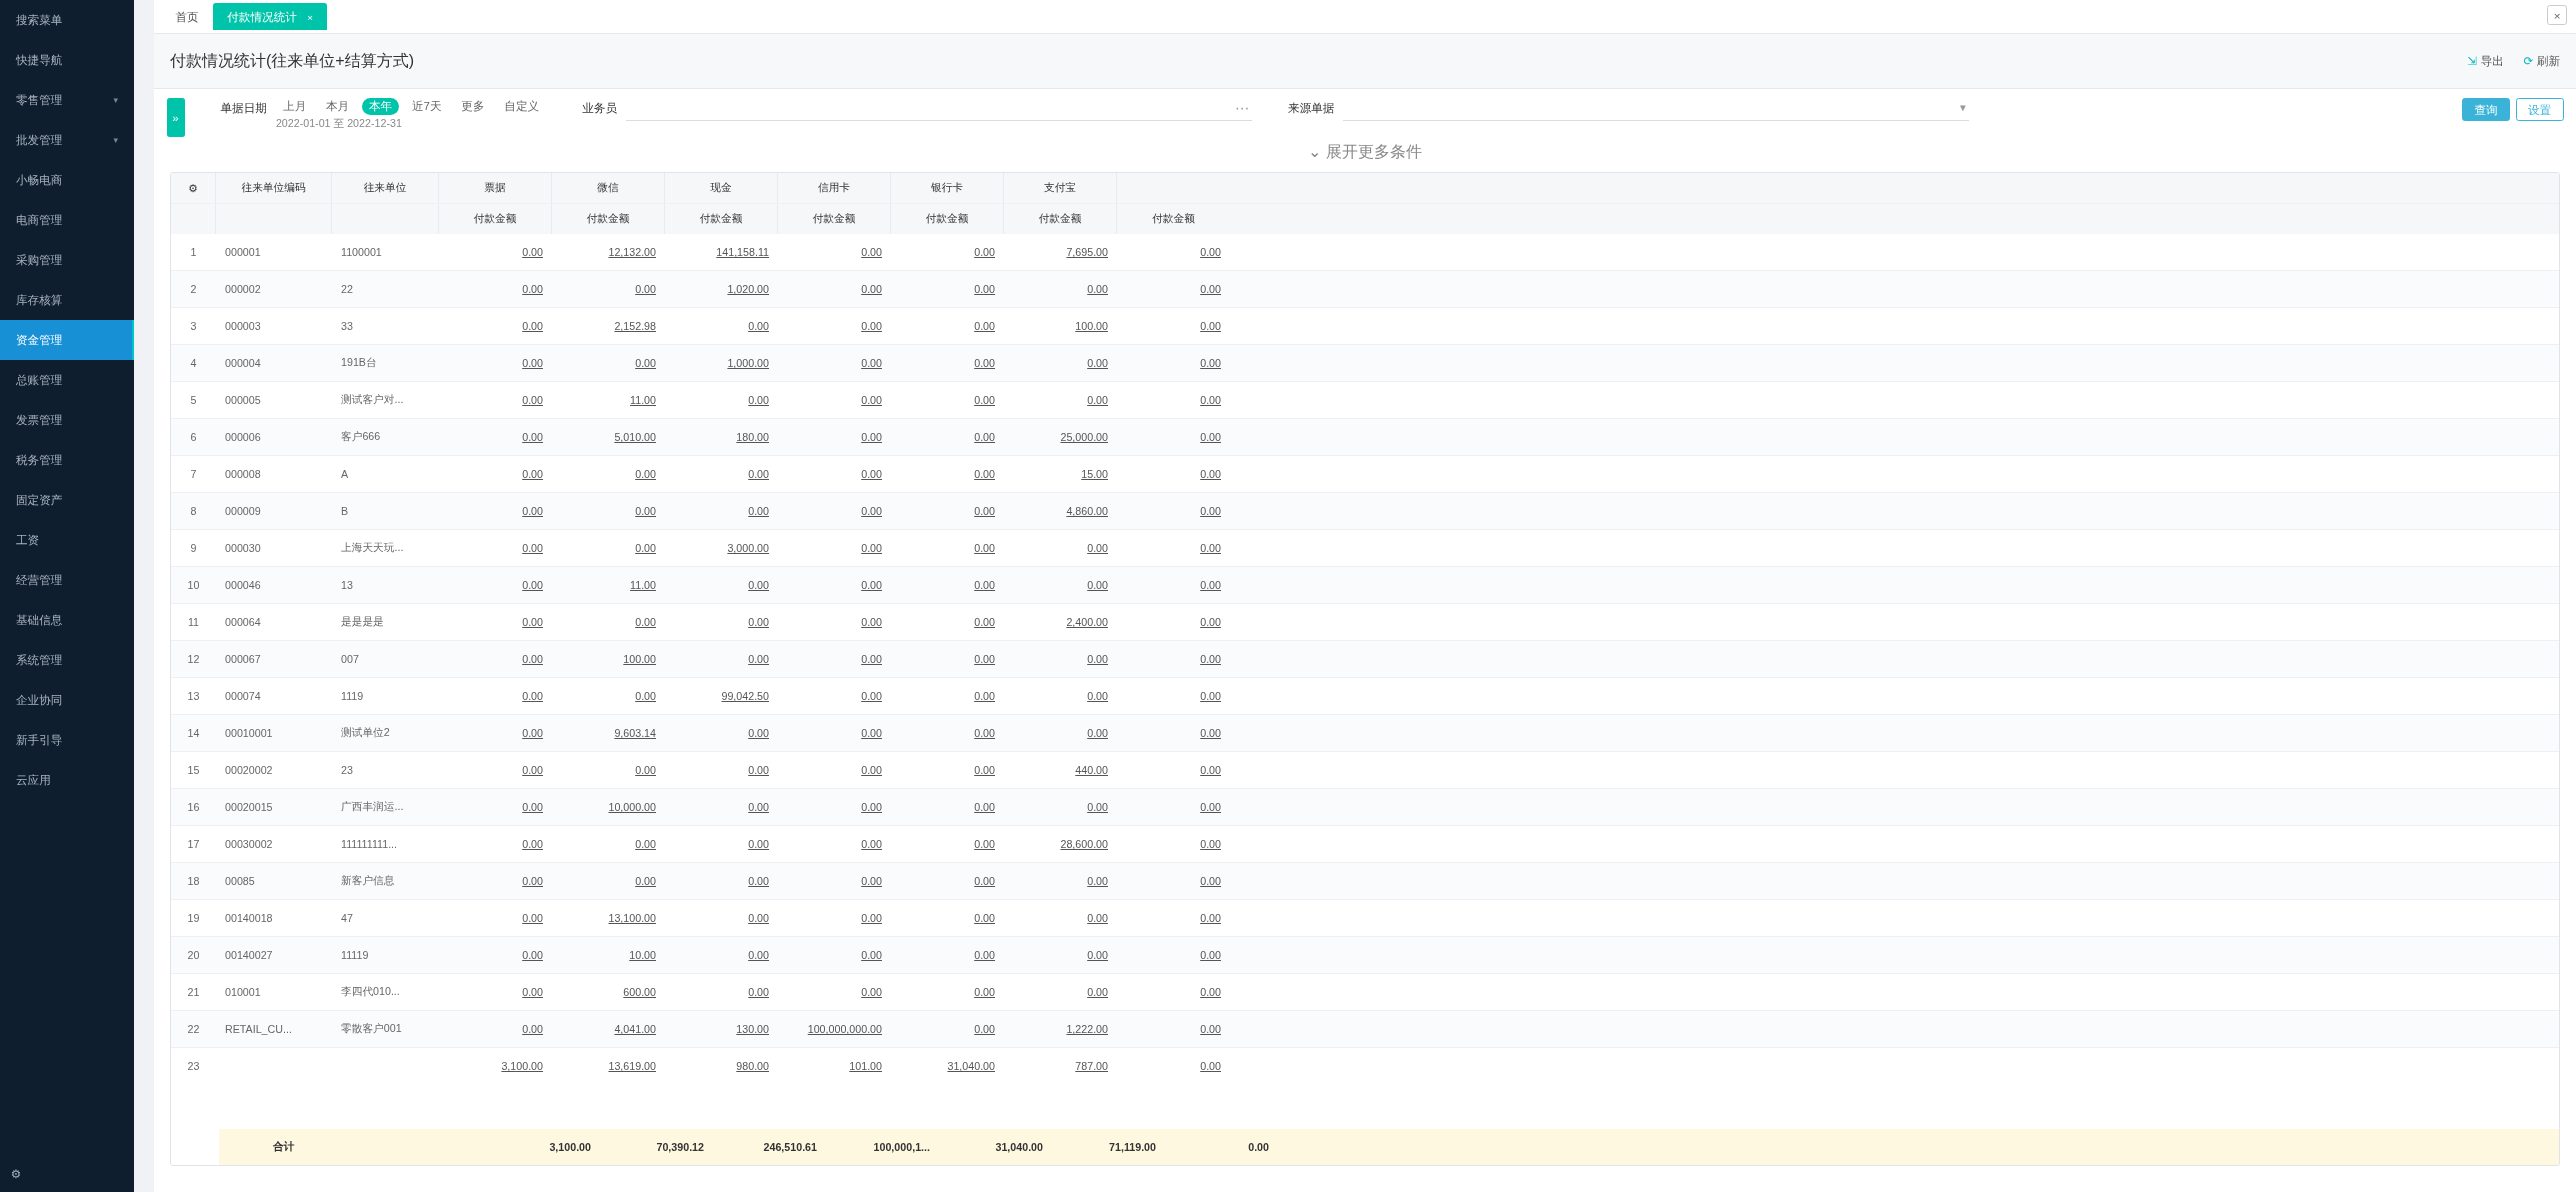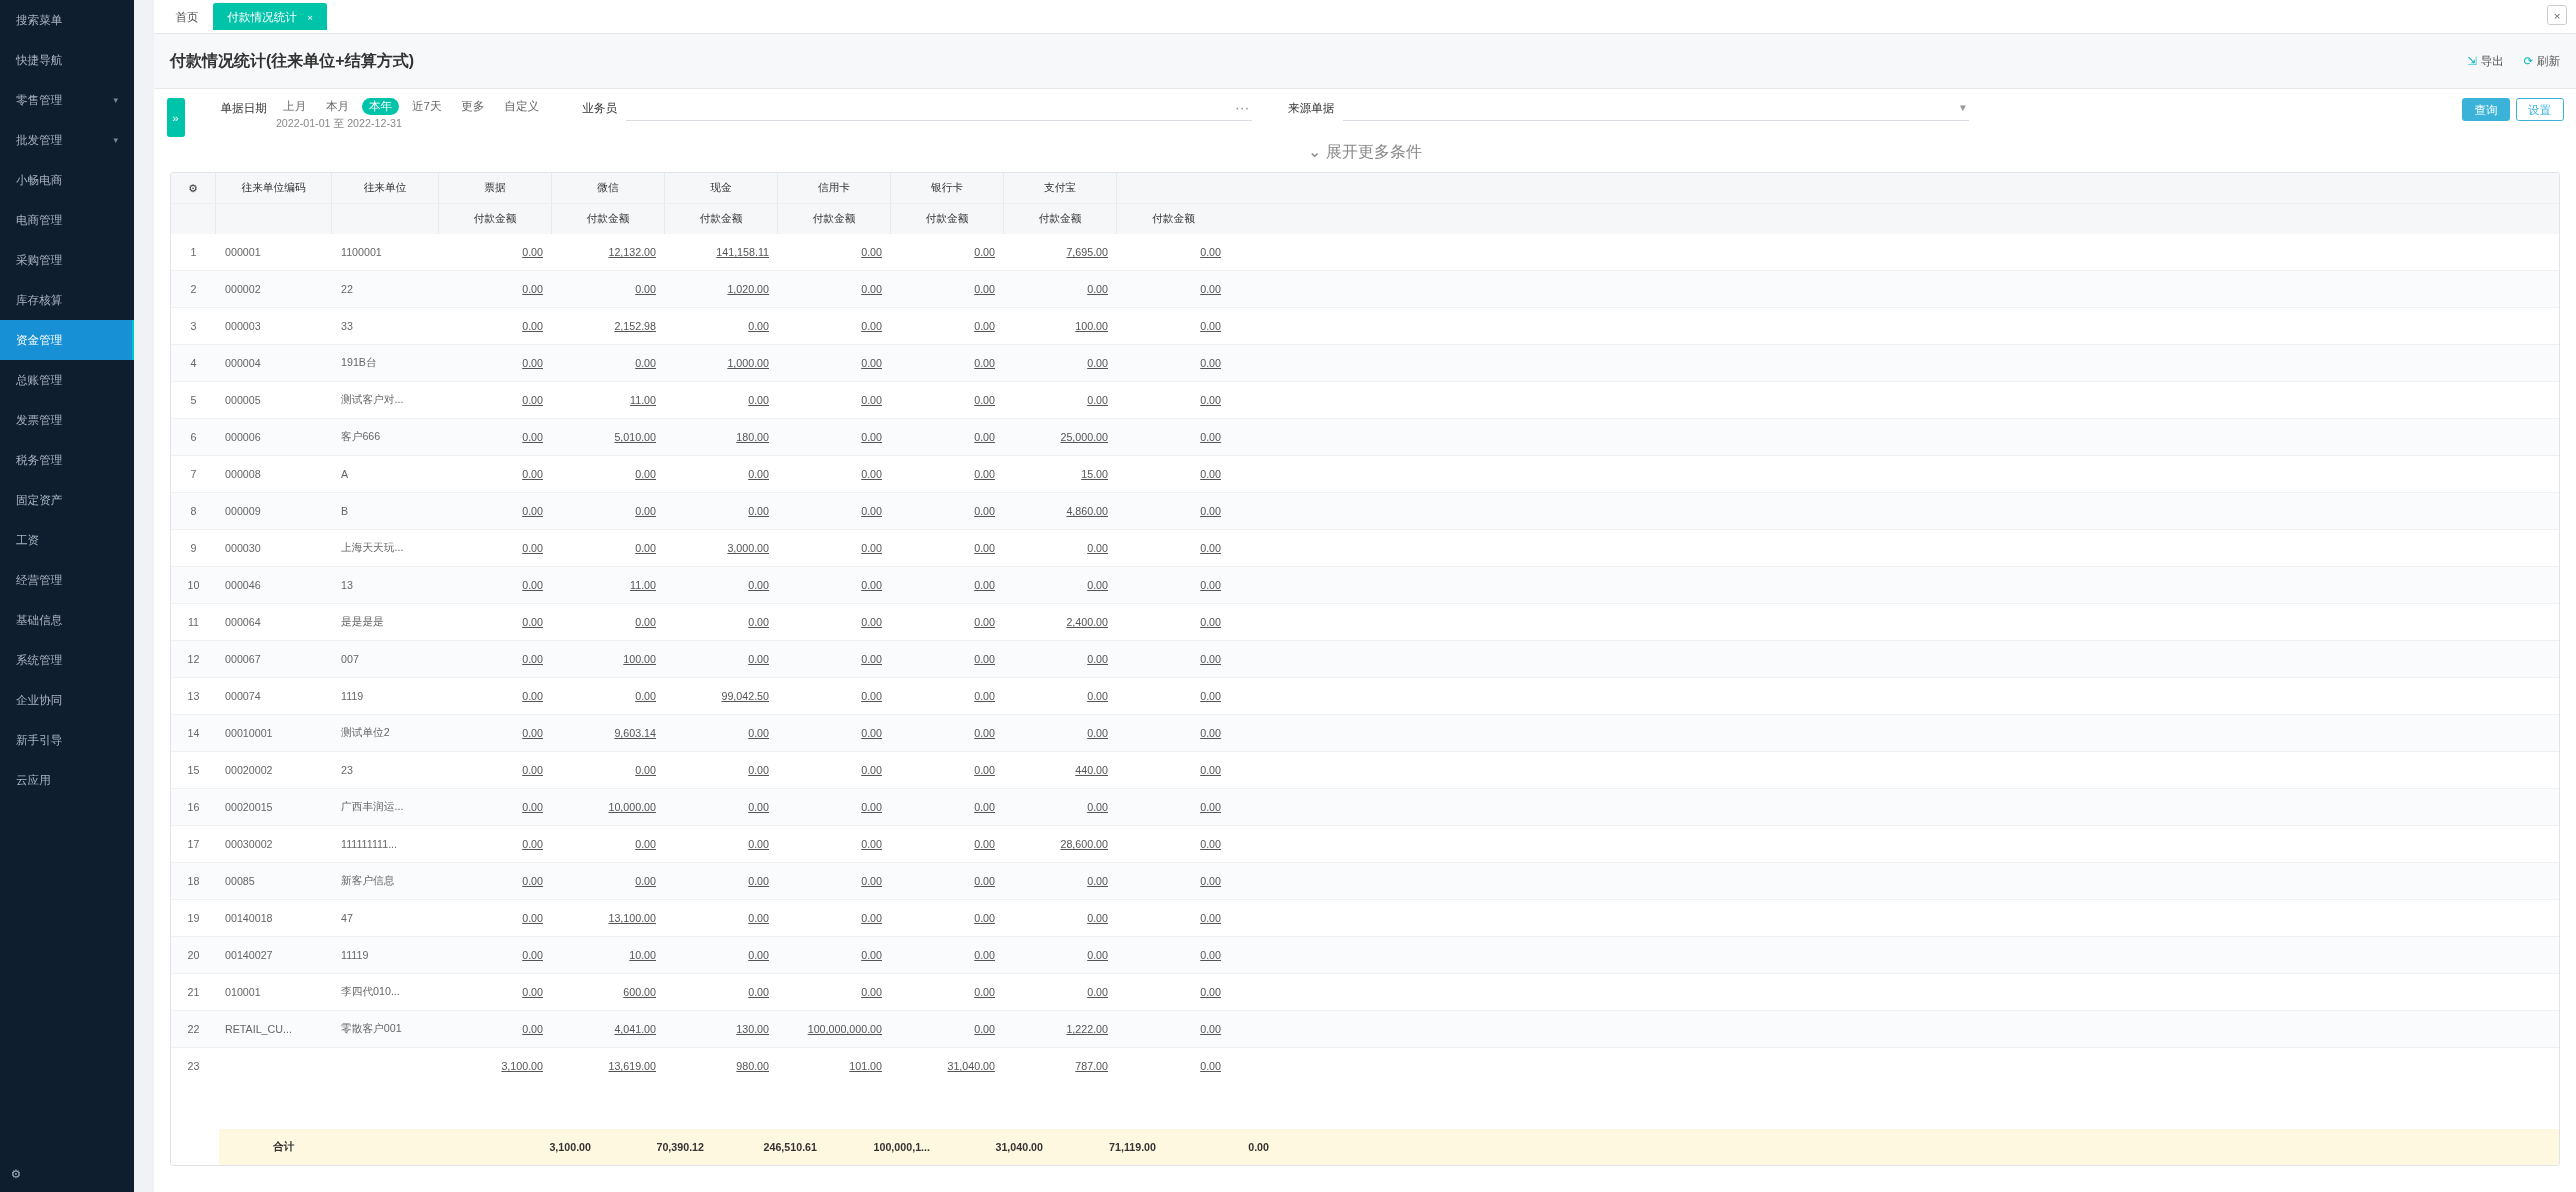--- a/index.html
+++ b/index.html
@@ -15,21 +15,21 @@
 
 
 .main { flex:1; display:flex; flex-direction:column; background:#fff; }
 .tabs { height:34px; background:#fff; border-bottom:0.9px solid #e6e9ec; display:flex; align-items:center; padding:0 7.2px; position:relative; }
 .tab { padding:0 14.3px; height:27px; line-height:27px; font-size:11.6px; cursor:pointer; color:#555; }
 .tab.active { background:#00c4a9; color:#fff; border-radius:2.7px 2.7px 0 0;text-align:right; }
 .tab .x { margin-left:7.2px; font-size:9.8px; }
 .tab-close-all { position:absolute; right:9px; top:5.4px; width:19.7px; height:19.7px; border:0.9px solid #ccc; border-radius:2.7px; display:flex; align-items:center; justify-content:center; font-size:11.6px; cursor:pointer; color:#666; }
 
 .page-title-bar { height:55px; background:#f7f8fa; border-bottom:0.9px solid #e6e9ec; display:flex; align-items:center; padding:0 16px; justify-content:space-between; }
-.page-title { font-size:16px; color:#333; font-weight:700; }
+.page-title { font-size:16px; color:#333; font-weight:400; }
 .title-actions { display:flex; gap:19.7px; font-size:11.6px; color:#555; }
 .title-actions span { cursor:pointer; display:flex; align-items:center; gap:3.6px; }
 .teal-ic { color:#00b7bd; }
 
 .filter-bar { background:#fff; padding:9px 12.5px 0; display:flex; align-items:flex-start; gap:36px; position:relative; }
 .collapse-handle { width:18px; height:39px; background:#00c4a9; color:#fff; border-radius:2.7px; display:flex; align-items:center; justify-content:center; cursor:pointer; font-size:11.6px; }
 .filter-group { display:flex; align-items:flex-start; gap:9px; font-size:11.6px; color:#555; flex:0 0 auto; }
 .filter-label { color:#333; padding-top:2.7px;font-family:Liberation Mono, monospace; }
 .date-chips { display:flex; flex-direction:column; gap:1.8px; }
 .chip-row { display:flex; gap:5.4px; align-items:flex-end; }

